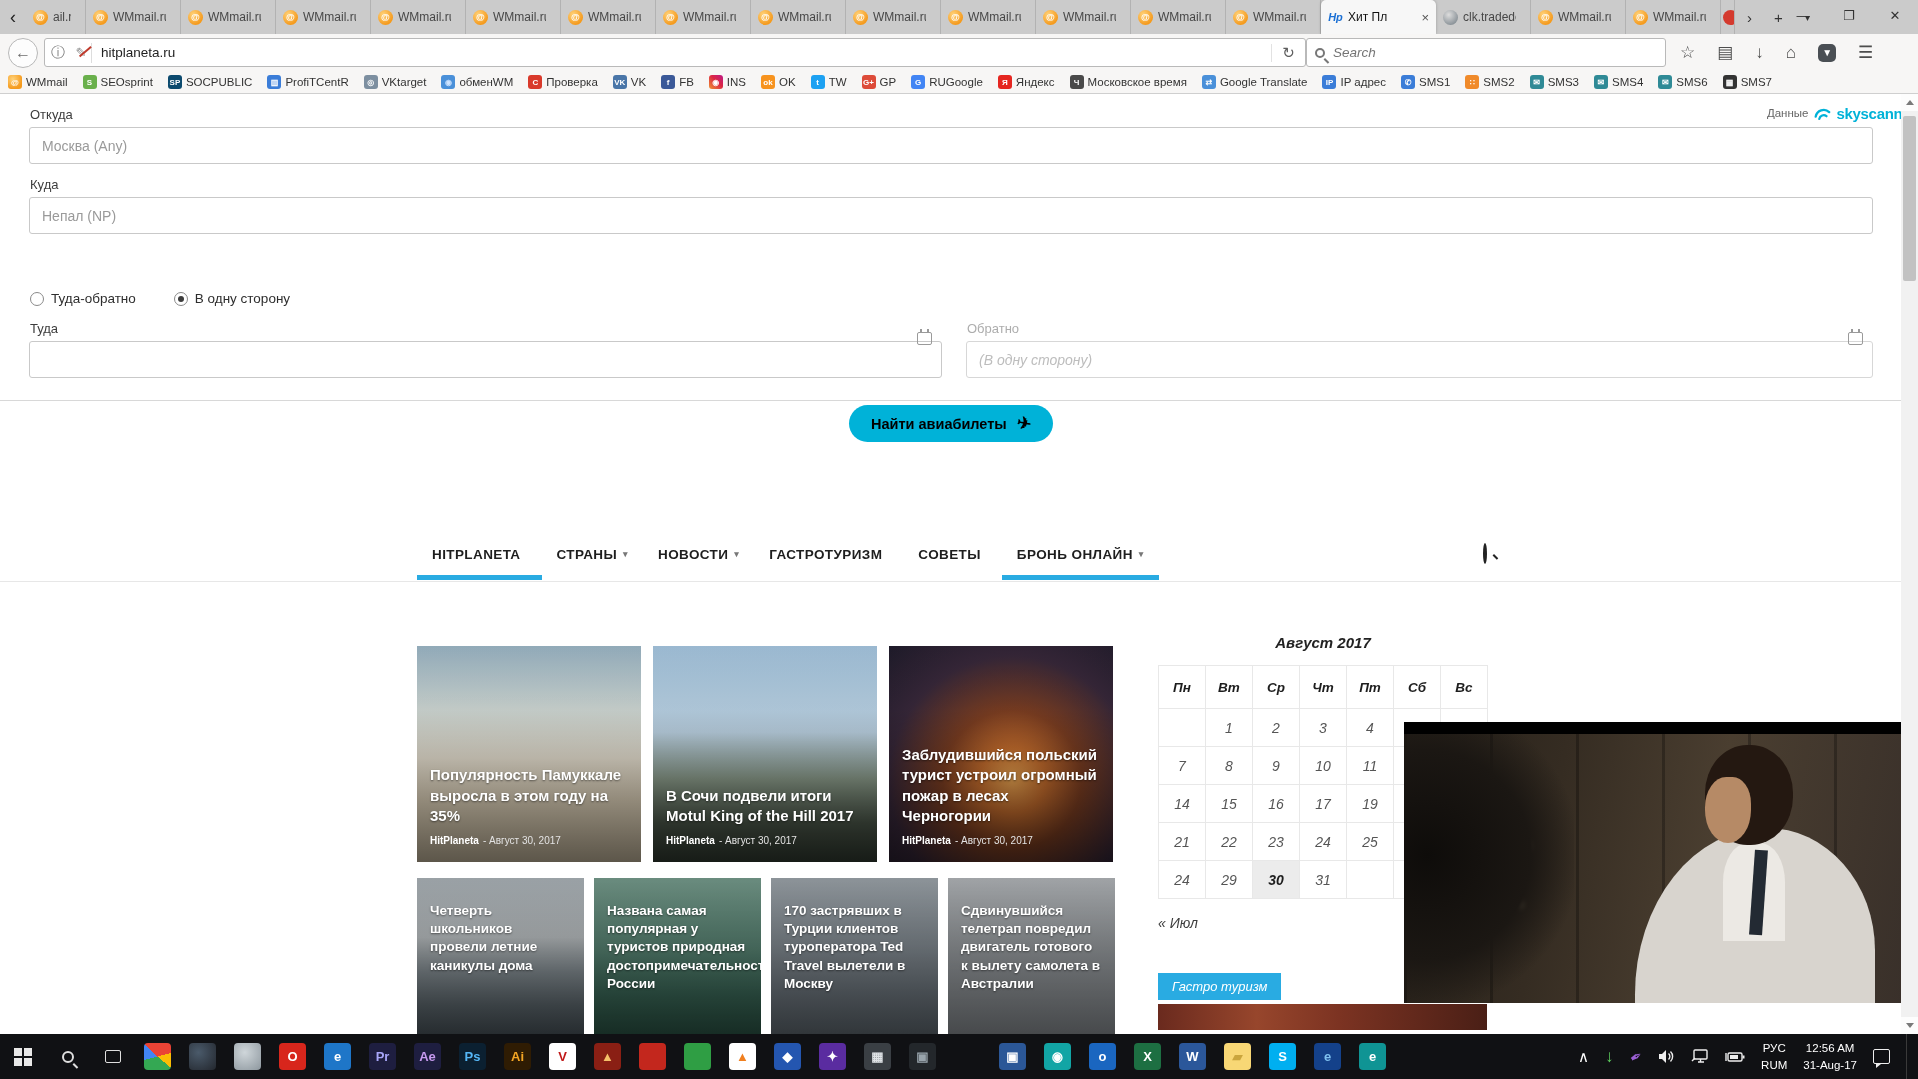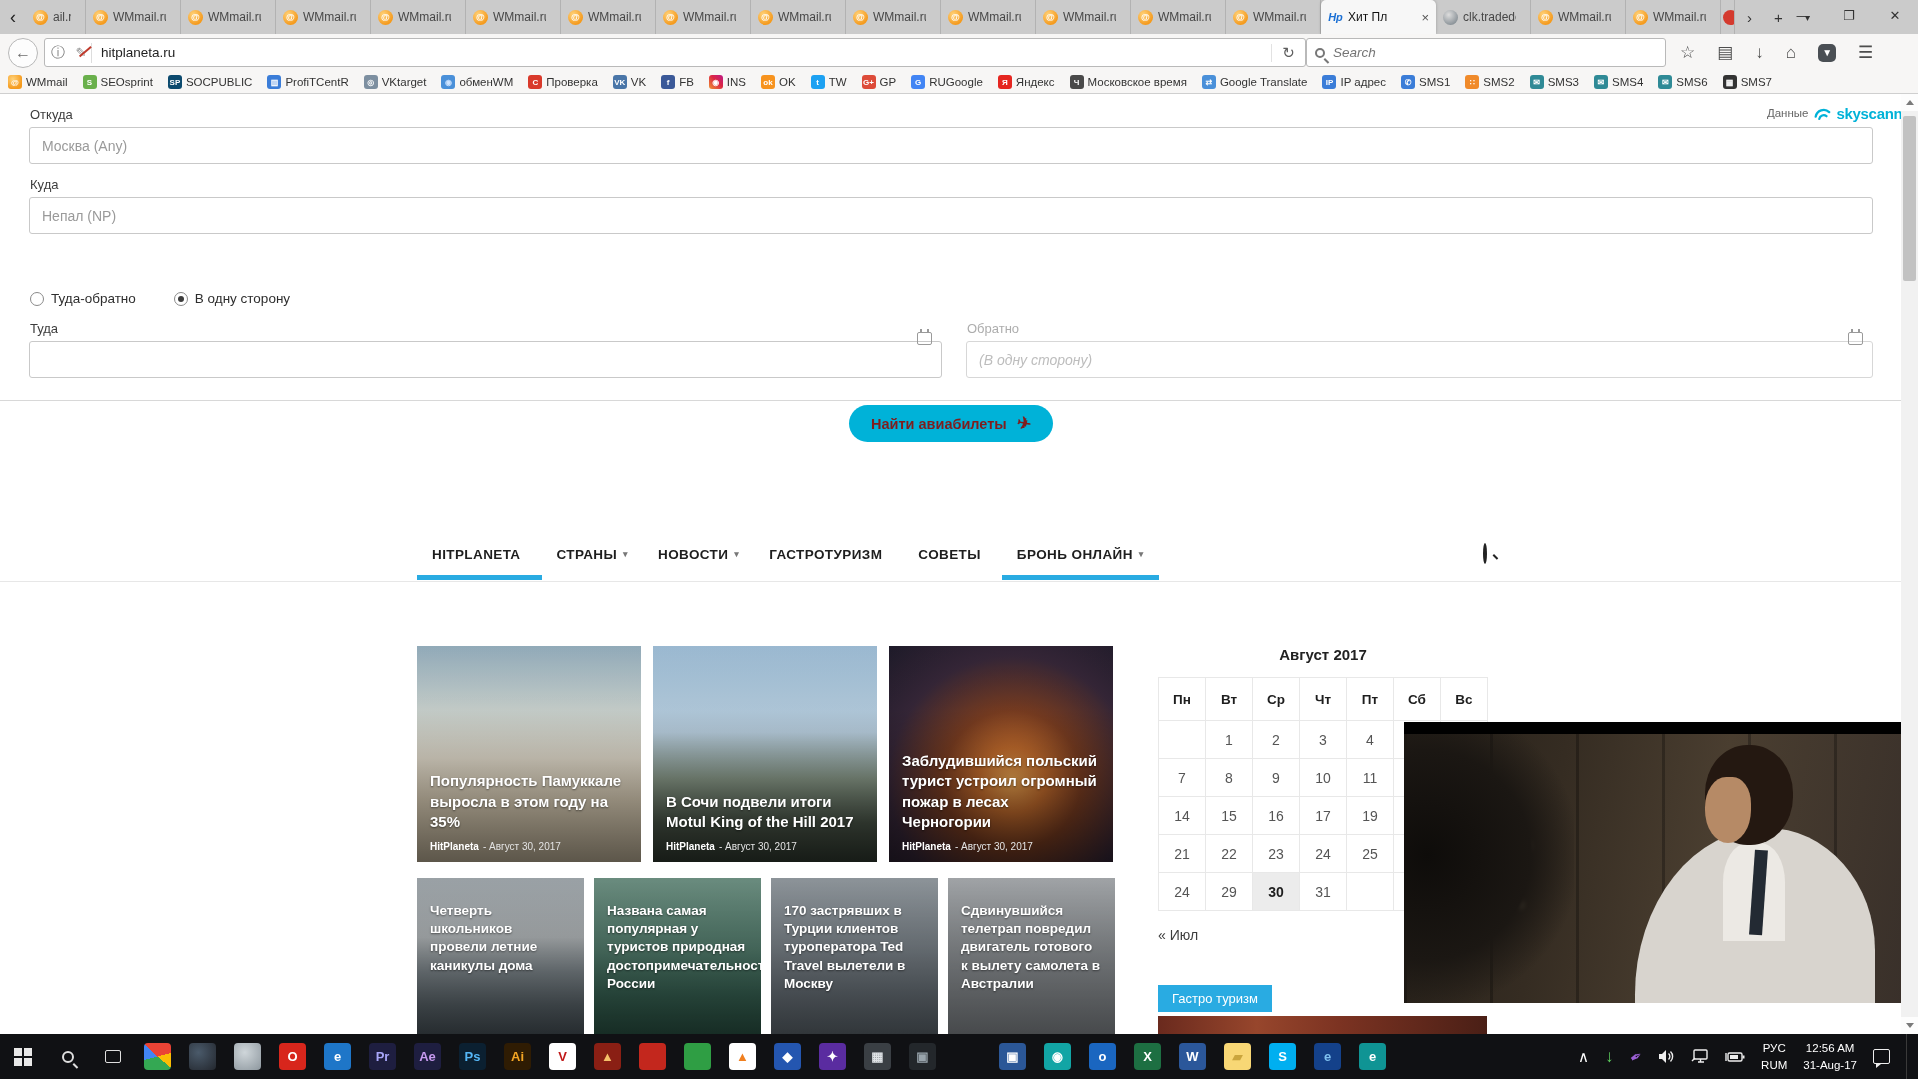--- a/index.html
+++ b/index.html
@@ -66,21 +66,21 @@
   .f-input{height:37px;border:1px solid #c9c9c9;border-radius:3px;background:#fff;display:flex;align-items:center;padding:0 12px;font-size:14px;color:#9a9a9a;}
   .f-input.ghost{color:#bdbdbd;font-style:italic;border-color:#d7d7d7;}
   #radio-row{display:flex;align-items:center;gap:38px;margin:17px 0 2px 1px;font-size:13.5px;color:#2e2e2e;}
   .radio{display:flex;align-items:center;gap:7px;margin-top:40px;}
   .rdot{width:14px;height:14px;border-radius:50%;border:1px solid #8a8a8a;background:#fff;position:relative;flex:none;}
   .rdot.sel::after{content:'';position:absolute;inset:3px;border-radius:50%;background:#3c3c3c;}
   #date-row{display:flex;gap:24px;}
   #date-row .col{position:relative;}
   .cal-ico{position:absolute;right:10px;top:24px;width:15px;height:13px;border:1.5px solid #9a9a9a;border-radius:2px;}
   .cal-ico::before{content:'';position:absolute;left:2px;top:-4px;width:2px;height:3px;background:#9a9a9a;box-shadow:7px 0 #9a9a9a;}
-  #search-flights{display:block;margin:27px auto 0;height:37px;padding:0 22px;background:#00b2d8;border:none;border-radius:19px;color:#7f1d1d;font-size:14.5px;font-weight:bold;font-family:"Liberation Sans",sans-serif;display:flex;align-items:center;gap:10px;}
+  #search-flights{display:block;margin:27px auto 0;height:37px;padding:0 22px;background:#00b2d8;border:none;border-radius:19px;color:#000000;font-size:14.5px;font-weight:bold;font-family:"Liberation Sans",sans-serif;display:flex;align-items:center;gap:10px;}
   #search-flights .plane{font-size:17px;transform:rotate(12deg);}
   #flight-divider{position:absolute;left:0;top:306px;width:1918px;border-top:1px solid #d8d8d8;}
 
   
   #site-nav{position:absolute;left:417px;top:438px;width:1070px;height:44px;display:flex;align-items:center;}
   .nav-item{position:relative;height:44px;display:flex;align-items:center;gap:6px;padding:0 15px;font-size:13.5px;font-weight:bold;color:#1e1e1e;letter-spacing:.4px;}
   .nav-item .caret{font-size:9px;color:#777;}
   .nav-item.active::after{content:'';position:absolute;left:0;right:0;bottom:-4px;height:5px;background:#29abe2;}
   #nav-search{margin-left:auto;}
   #nav-search .mag{width:11px;height:11px;border-color:#222;}
@@ -89,30 +89,30 @@
 
   
   #cards-featured{position:absolute;left:417px;top:552px;display:flex;gap:12px;}
   #cards-secondary{position:absolute;left:417px;top:784px;display:flex;gap:10px;}
   .card{position:relative;overflow:hidden;color:#fff;}
   .card.lg{width:224px;height:216px;}
   .card.sm{width:167px;height:156px;}
   .card-bg{position:absolute;inset:0;}
   .card-shade{position:absolute;inset:0;background:linear-gradient(180deg,rgba(0,0,0,.08) 30%,rgba(0,0,0,.55) 100%);}
   .card.sm .card-shade{background:linear-gradient(180deg,rgba(0,0,0,.22),rgba(0,0,0,.5));}
-  .card-txt{position:absolute;inset:0;display:flex;flex-direction:column;justify-content:flex-end;padding:0 13px 10px;}
+  .card-txt{position:absolute;inset:0;display:flex;flex-direction:column;justify-content:flex-end;padding:0 13px 16px;}
   .card.sm .card-txt{justify-content:flex-start;padding-top:24px;}
   .card-title{font-size:15px;font-weight:bold;line-height:1.35;text-shadow:0 1px 2px rgba(0,0,0,.5);}
   .card.sm .card-title{font-size:13.5px;}
   .card-meta{margin-top:9px;font-size:10px;color:#e3e3e3;display:flex;gap:4px;}
   .card-meta b{color:#fff;}
   .card-meta:empty,.card-meta b:empty + span:empty{display:none;}
 
   
-  #sidebar{position:absolute;left:1158px;top:552px;width:330px;}
+  #sidebar{position:absolute;left:1158px;top:540px;width:330px;font-style:italic;}
   #cal-title{text-align:center;font-size:15px;font-weight:bold;color:#222;margin-bottom:14px;}
   #cal-grid{display:grid;grid-template-columns:repeat(7,47px);border-top:1px solid #e8e8e8;border-left:1px solid #e8e8e8;}
   .cal-cell{border-right:1px solid #e8e8e8;border-bottom:1px solid #e8e8e8;height:38px;display:flex;align-items:center;justify-content:center;font-size:14px;color:#555;}
   .cal-cell.hdr{height:43px;font-weight:bold;font-size:13.5px;color:#1e1e1e;}
   .cal-cell.today{background:#ececec;font-weight:bold;color:#1e1e1e;}
   #cal-prev{margin-top:16px;font-size:14px;color:#3d3d3d;}
   #gastro-badge{display:inline-block;margin-top:42px;background:#29abe2;color:#fff;font-size:13px;padding:6px 14px;}
   #gastro-strip{margin-top:4px;width:329px;height:26px;background:linear-gradient(90deg,#6a2a1e 0%,#97462c 30%,#7c3322 55%,#4a1f16 100%);}
 
   

